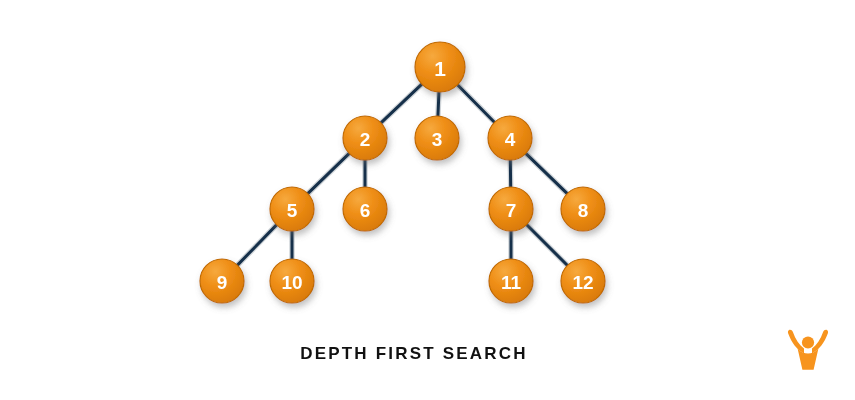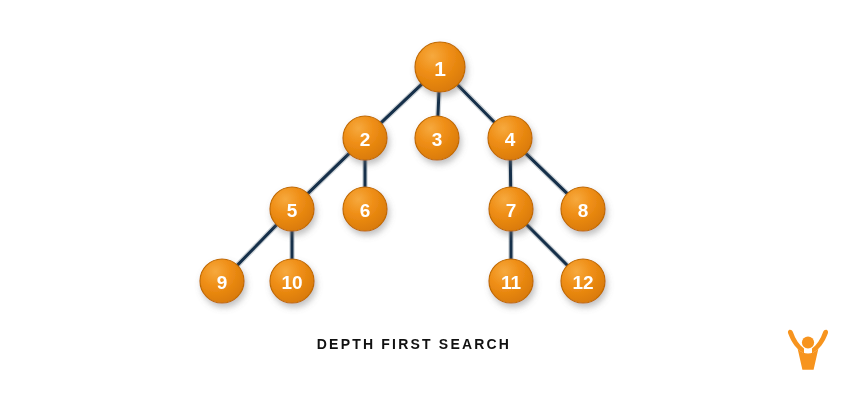--- a/index.html
+++ b/index.html
@@ -31,26 +31,26 @@
     font-family: "Liberation Sans", sans-serif;
     font-weight: bold;
     fill: #ffffff;
     text-anchor: middle;
     dominant-baseline: central;
     paint-order: stroke;
   }
   #diagram-title {
     position: absolute;
     left: 0;
-    top: 336px;
+    top: 344px;
     width: 828px;
     text-align: center;
     font-family: "Liberation Sans", sans-serif;
     font-weight: bold;
-    font-size: 14px;
+    font-size: 17px;
     letter-spacing: 2.2px;
     color: #111111;
     white-space: nowrap;
   }
   #brand-logo {
     position: absolute;
     left: 780px;
     top: 322px;
     width: 56px;
     height: 56px;

